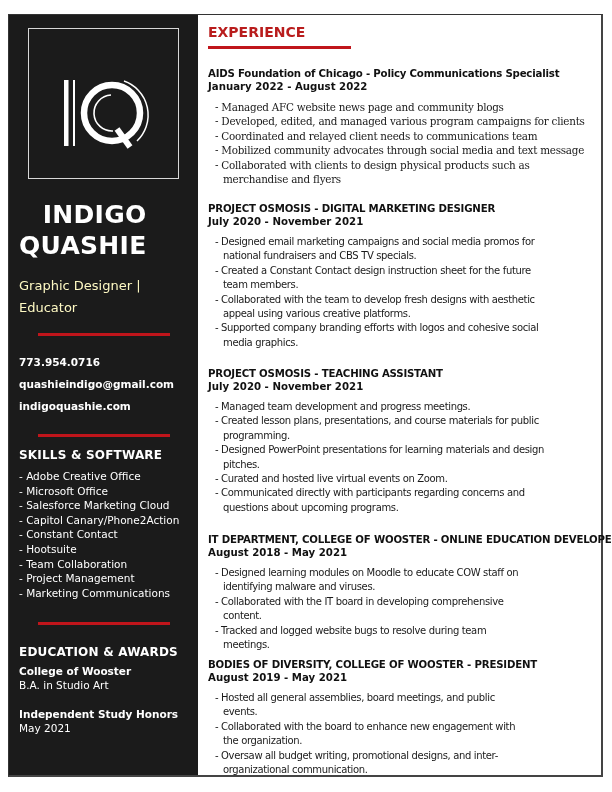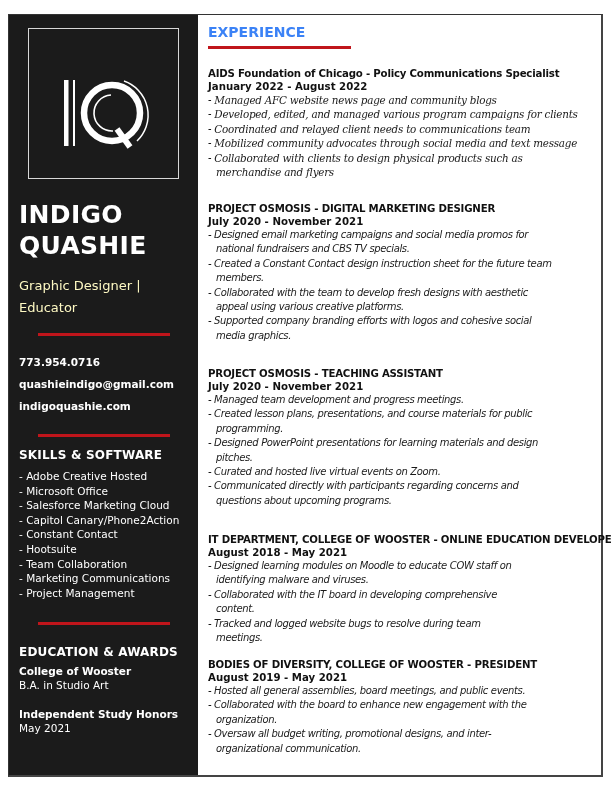--- a/index.html
+++ b/index.html
@@ -14,45 +14,45 @@
     background: #1b1b1b; color: #fff;
     font-family: "DejaVu Sans", sans-serif;
   }
   .logo-box {
     position: absolute; left: 19px; top: 13px; width: 151px; height: 151px;
     border: 1.5px solid #d8d8d8; box-sizing: border-box;
   }
   .logo-box svg { position: absolute; left: 0; top: 0; }
   .name {
     position: absolute; left: 10px; top: 184px; font-weight: bold; font-size: 25px;
-    line-height: 31px; letter-spacing: 0.3px; color: #fff;
+    line-height: 31px; letter-spacing: 0.3px; color: #fff; text-align: right;
   }
   .role {
     position: absolute; left: 10px; top: 260px; font-size: 13px; line-height: 22px; color: #fef9c3;
   }
   .red-line { position: absolute; height: 3px; background: #c0151b; }
   .contact {
     position: absolute; left: 10px; font-size: 10.5px; font-weight: bold; color: #fff;
   }
   .section-head {
     position: absolute; left: 10px; font-weight: bold; font-size: 12px; color: #fff; letter-spacing: 0.2px;
   }
   .skills { position: absolute; left: 10px; top: 454px; font-size: 10.5px; line-height: 14.6px; color: #fff; }
   .edu { position: absolute; left: 10px; font-size: 10.5px; line-height: 13.5px; color: #fff; }
   .edu b { font-weight: bold; }
 
   .main { position: absolute; left: 189px; top: 0; right: 0; height: 100%; }
   .exp-title {
     position: absolute; left: 10px; top: 9px; font-family: "DejaVu Sans", sans-serif;
-    font-weight: bold; font-size: 14px; color: #3b82f6;
+    font-weight: bold; font-size: 14px; color: #b91c1c;
   }
   .job { position: absolute; left: 10px; right: 4px; }
   .job-title { font-family: "DejaVu Sans", sans-serif; font-weight: bold; font-size: 10.2px; line-height: 13px; color: #111; letter-spacing: -0.2px; white-space: nowrap; }
   .job-dates { font-family: "DejaVu Sans", sans-serif; font-weight: bold; font-size: 10.2px; line-height: 13px; color: #111; }
-  .bullets { margin: 0; padding: 0; list-style: none; font-style: italic; }
+  .bullets { margin: 7px; padding: 0; list-style: none; }
   .bullets li { padding-left: 8px; text-indent: -8px; color: #1a1a1a; }
   .serif .bullets li { font-family: "DejaVu Serif", serif; font-size: 10.4px; line-height: 14.4px; letter-spacing: -0.25px; }
   .sans .bullets li { font-family: "DejaVu Sans", sans-serif; font-size: 10px; line-height: 14.4px; letter-spacing: -0.35px; }
 </style>
 </head>
 <body>
 
 <div class="page">
   <aside class="sidebar">
     <div class="logo-box">
@@ -78,29 +78,29 @@
     <div class="red-line" style="left:29px; top:318px; width:132px;"></div>
 
     <div class="contact" style="top:341px;">773.954.0716</div>
     <div class="contact" style="top:363px;">quashieindigo@gmail.com</div>
     <div class="contact" style="top:385px;">indigoquashie.com</div>
 
     <div class="red-line" style="left:29px; top:419px; width:132px;"></div>
 
     <div class="section-head" style="top:433px;">SKILLS &amp; SOFTWARE</div>
     <div class="skills">
-      <div>- Adobe Creative Hosted</div>
+      <div>- Adobe Creative Office</div>
       <div>- Microsoft Office</div>
       <div>- Salesforce Marketing Cloud</div>
       <div>- Capitol Canary/Phone2Action</div>
       <div>- Constant Contact</div>
       <div>- Hootsuite</div>
       <div>- Team Collaboration</div>
+      <div>- Project Management</div>
       <div>- Marketing Communications</div>
-      <div>- Project Management</div>
     </div>
 
     <div class="red-line" style="left:29px; top:607px; width:132px;"></div>
 
     <div class="section-head" style="top:630px;">EDUCATION &amp; AWARDS</div>
     <div class="edu" style="top:650px;">
       <div><b>College of Wooster</b></div>
       <div>B.A. in Studio Art</div>
     </div>
     <div class="edu" style="top:693px;">

